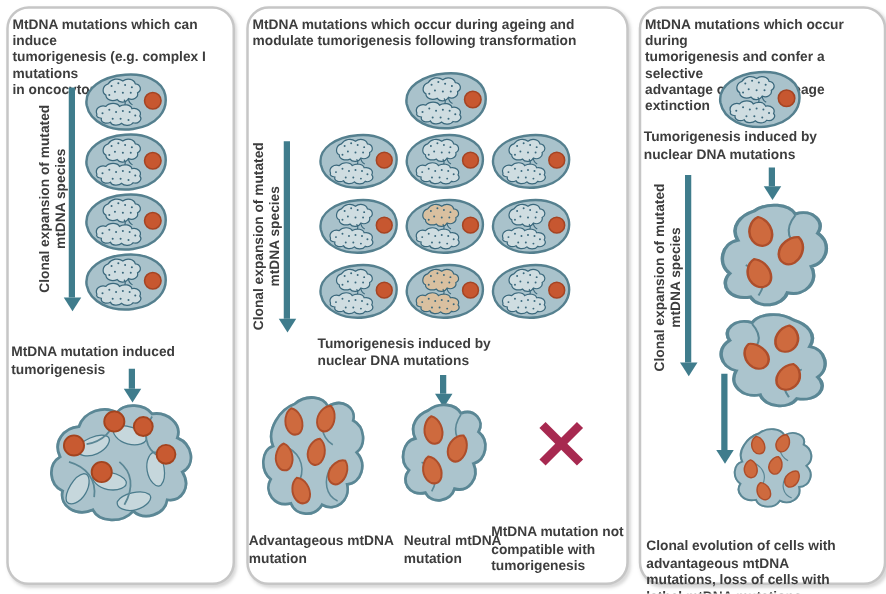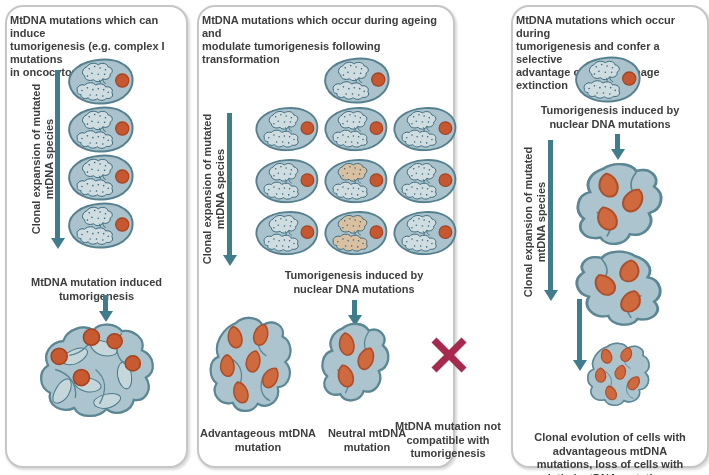--- a/index.html
+++ b/index.html
@@ -2,25 +2,25 @@
 <html style="--arrow: #3f7c8c;"><head>
 <meta charset="utf-8">
 <style>
   html,body { margin:0; padding:0; background:#ffffff; }
   body { font-family:"Liberation Sans", sans-serif; color:#3d3d3d; }
   #fig { position:relative; width:709px; height:475px; background:#fff; overflow:hidden; }
   .panel { position:absolute; top:5px; height:463px; box-sizing:border-box;
            border:2px solid #c6c6c6; border-radius:18px; background:#fff;
            box-shadow:1.5px 2px 2.5px rgba(130,130,130,.30); }
   #p1 { left:5px;   width:183px; }
-  #p2 { left:197px; width:258px; }
+  #p2 { left:197px; width:306px; }
   #p3 { left:511px; width:198px; }
   .hdr { position:absolute; top:7px; left:3px; right:3px; text-align:left;
          font-weight:bold; font-size:11px; line-height:13px; white-space:pre-line; }
-  .cap { position:absolute; text-align:center; font-weight:bold; font-size:11px;
+  .cap { position:absolute; text-align:left; font-weight:bold; font-size:11px;
          line-height:13.5px; white-space:pre-line; }
   .vlabel { position:absolute; width:170px; text-align:center; font-weight:bold;
             font-size:11px; line-height:13px; transform:rotate(-90deg);
             transform-origin:center center; white-space:pre-line; }
   .arrow { position:absolute; width:15px; display:flex; flex-direction:column; align-items:center; }
   .arrow .shaft { width:4.5px; flex:1; background:var(--arrow,#3f7c8c); }
   .arrow .head  { width:0; height:0; border-left:7.5px solid transparent;
                   border-right:7.5px solid transparent;
                   border-top:11px solid var(--arrow,#3f7c8c); }
   .abs { position:absolute; }

